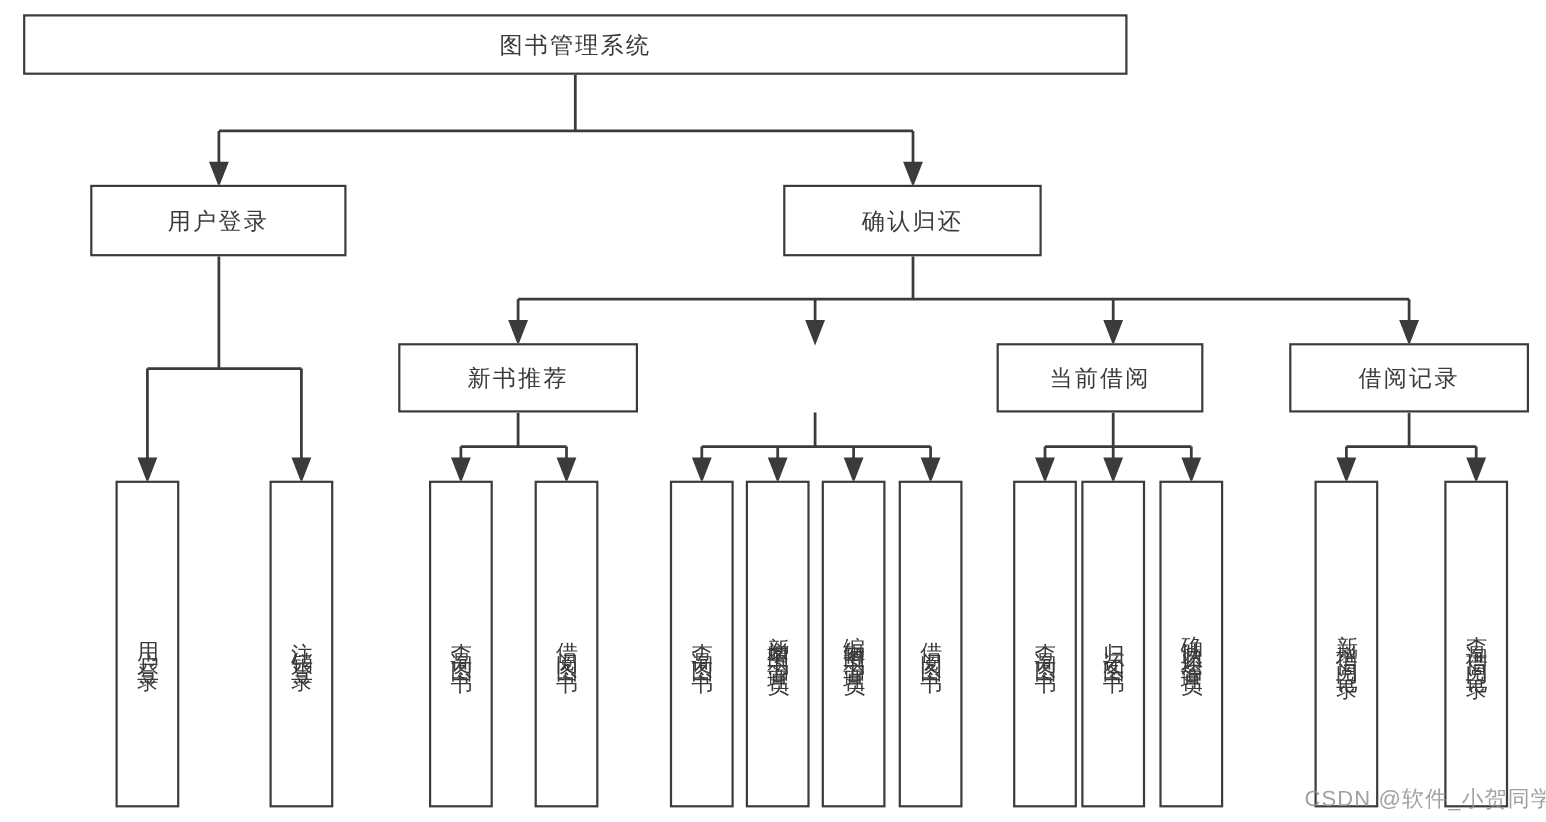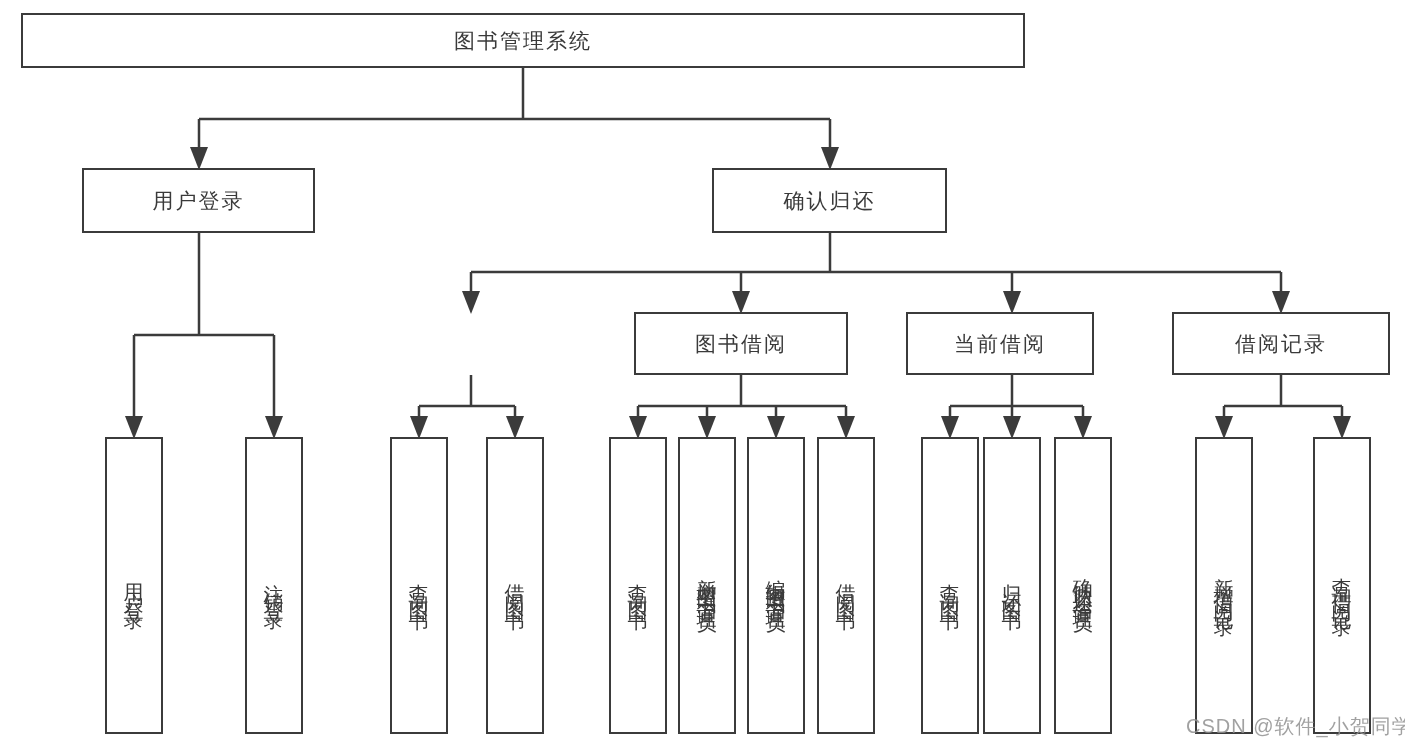--- a/index.html
+++ b/index.html
@@ -57,22 +57,22 @@
     <span>图书管理系统</span>
   </div>
 
   <div class="node h" style="left:82px;top:168px;width:233px;height:65px">
     <span>用户登录</span>
   </div>
   <div class="node h" style="left:712px;top:168px;width:235px;height:65px">
     <span>确认归还</span>
   </div>
 
-  <div class="node h" style="left:634px;top:312px;width:214px;height:63px">
-    <span>图书借阅</span>
+  <div class="node h" style="left:362px;top:312px;width:218px;height:63px">
+    <span>新书推荐</span>
   </div>
   <div class="node h" style="left:906px;top:312px;width:188px;height:63px">
     <span>当前借阅</span>
   </div>
   <div class="node h" style="left:1172px;top:312px;width:218px;height:63px">
     <span>借阅记录</span>
   </div>
 
   <div class="node v" style="left:105px;top:437px;width:58px;height:297px">
     <span>用户登录</span>

